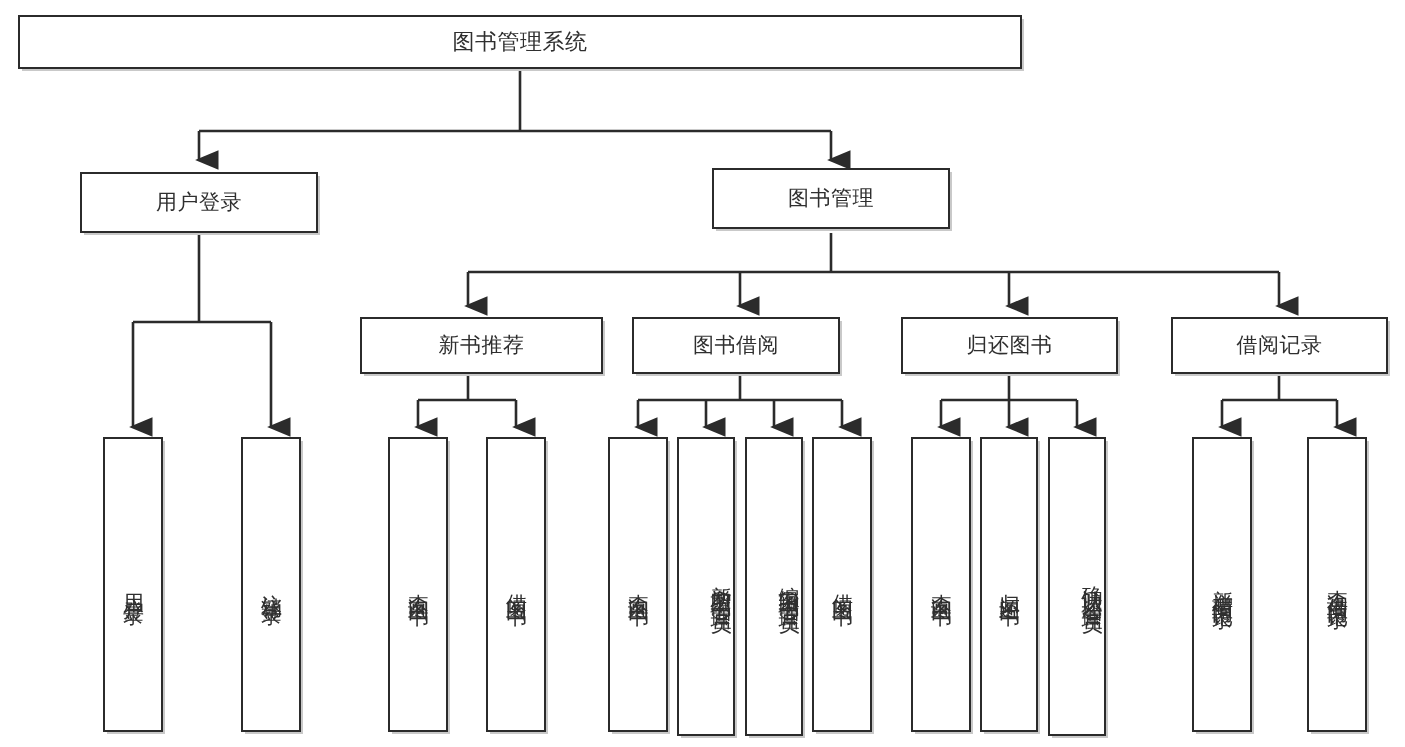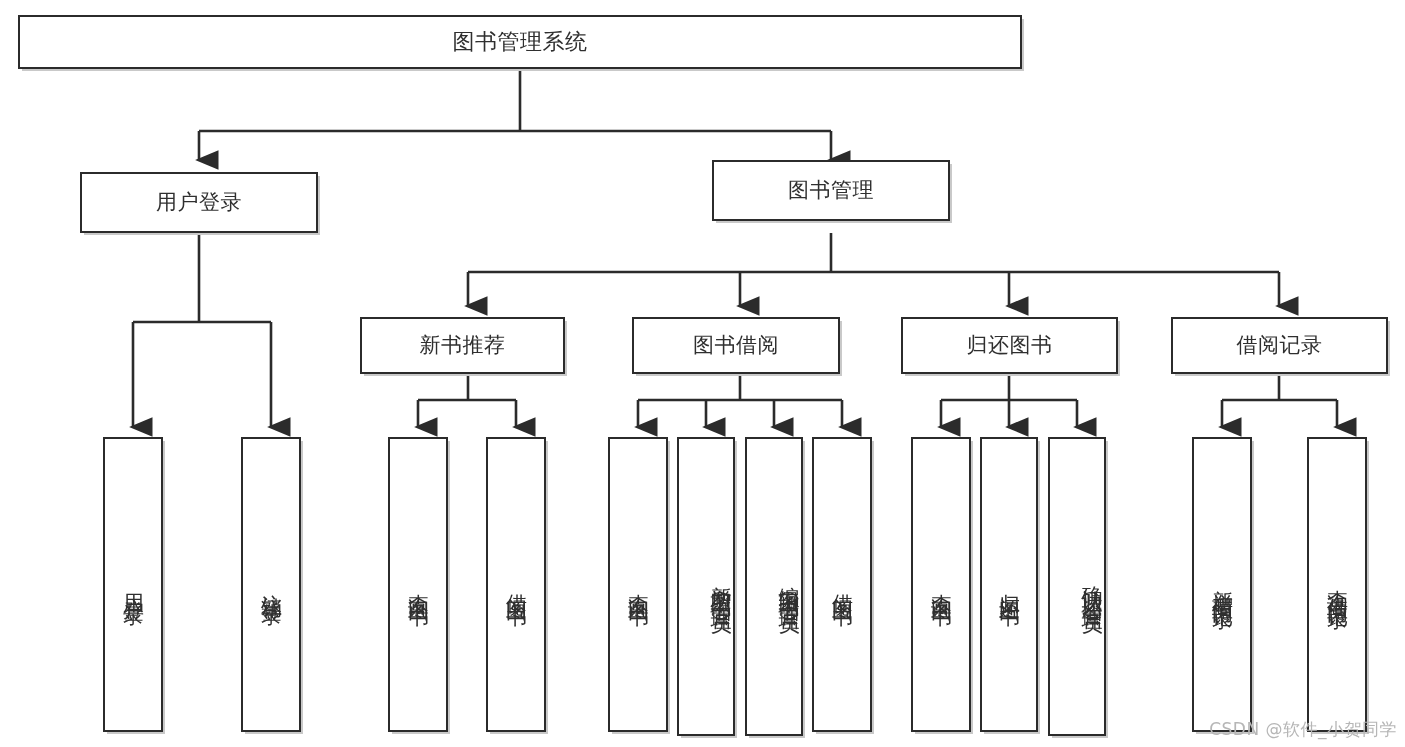--- a/index.html
+++ b/index.html
@@ -121,23 +121,23 @@
       <path d="M 1279 374 L 1279 400"></path>
       <path d="M 1222 400 L 1337 400"></path>
       <path d="M 1222 400 L 1222 427" marker-end="url(#arrow)"></path>
       <path d="M 1337 400 L 1337 427" marker-end="url(#arrow)"></path>
     </g>
   </svg>
 
   <div class="node horiz root" style="left:18px; top:15px; width:1004px; height:54px;">图书管理系统</div>
 
   <div class="node horiz" style="left:80px; top:172px; width:238px; height:61px;">用户登录</div>
-  <div class="node horiz" style="left:712px; top:160px; width:238px; height:61px;">图书管理</div>
+  <div class="node horiz" style="left:712px; top:168px; width:238px; height:61px;">图书管理</div>
 
-  <div class="node horiz" style="left:360px; top:317px; width:205px; height:57px;">新书推荐</div>
+  <div class="node horiz" style="left:360px; top:317px; width:243px; height:57px;">新书推荐</div>
   <div class="node horiz" style="left:632px; top:317px; width:208px; height:57px;">图书借阅</div>
   <div class="node horiz" style="left:901px; top:317px; width:217px; height:57px;">归还图书</div>
   <div class="node horiz" style="left:1171px; top:317px; width:217px; height:57px;">借阅记录</div>
 
   <div class="node vert mid" style="left:103px; top:437px; width:60px; height:295px;">用户登录</div>
   <div class="node vert mid" style="left:241px; top:437px; width:60px; height:295px;">注销登录</div>
 
   <div class="node vert mid" style="left:388px; top:437px; width:60px; height:295px;">查询图书</div>
   <div class="node vert mid" style="left:486px; top:437px; width:60px; height:295px;">借阅图书</div>
 
@@ -146,15 +146,14 @@
   <div class="node vert" style="left:745px; top:437px; width:58px; height:299px;">编辑图书（管理员）</div>
   <div class="node vert mid" style="left:812px; top:437px; width:60px; height:295px;">借阅图书</div>
 
   <div class="node vert mid" style="left:911px; top:437px; width:60px; height:295px;">查询图书</div>
   <div class="node vert mid" style="left:980px; top:437px; width:58px; height:295px;">归还图书</div>
   <div class="node vert" style="left:1048px; top:437px; width:58px; height:299px;">确认归还（管理员）</div>
 
   <div class="node vert mid" style="left:1192px; top:437px; width:60px; height:295px;">新增借阅记录</div>
   <div class="node vert mid" style="left:1307px; top:437px; width:60px; height:295px;">查询借阅记录</div>
 
-  <div class="watermark">CSDN @软件_小贺同学</div>
 
 </div>
 
 </body></html>

